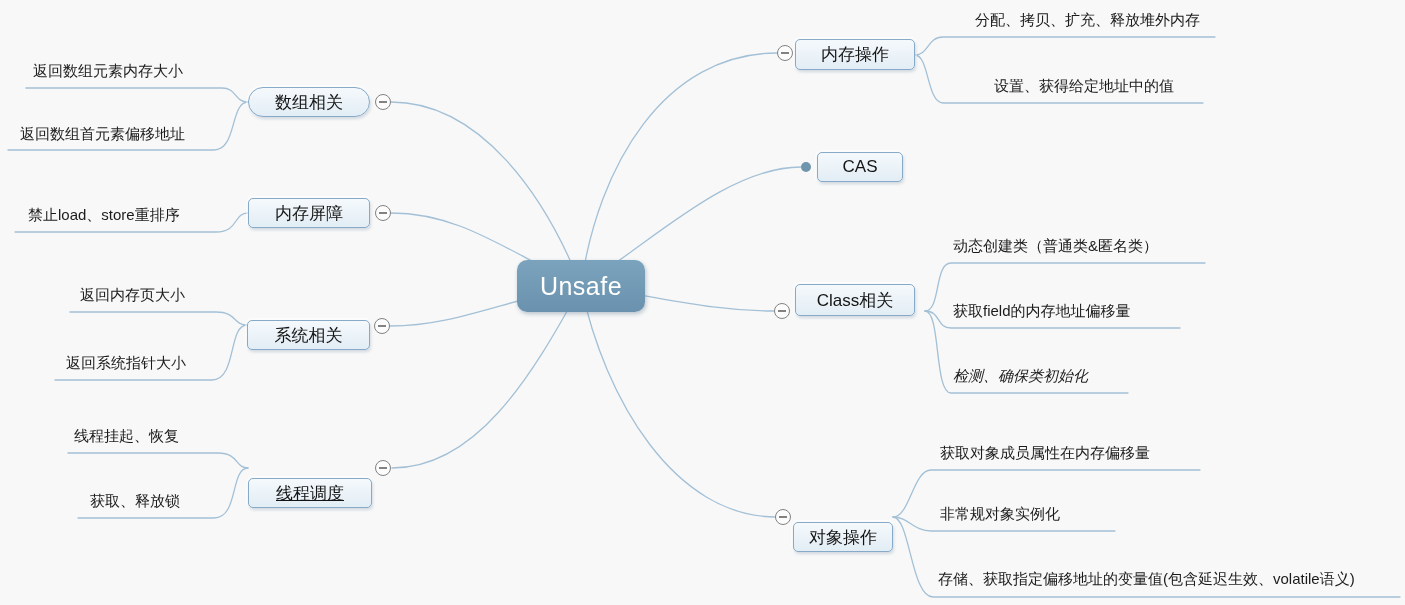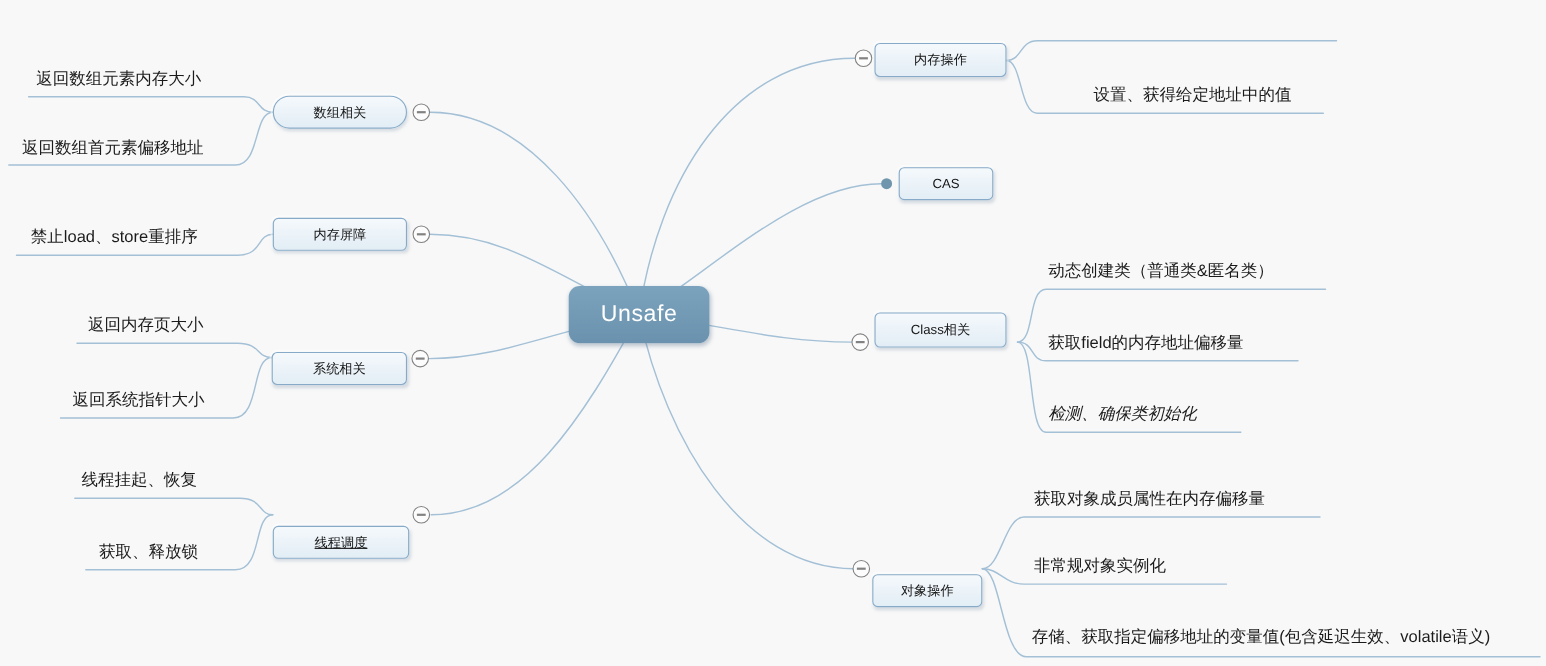--- a/index.html
+++ b/index.html
@@ -9,31 +9,31 @@
     font-family:"Liberation Sans","DejaVu Sans",sans-serif;
     overflow:hidden;
   }
   .stage{position:relative;width:1405px;height:605px;}
   .stage > svg{position:absolute;left:0;top:0;}
   .stage path{fill:none;stroke:var(--connector,#a3c0d6);stroke-width:1.3;stroke-linecap:round;}
   .root-topic{
     position:absolute;display:flex;align-items:center;justify-content:center;
     background:linear-gradient(180deg,var(--root-fill-top,#7ba3bd),var(--root-fill-bottom,#6a92ae));
     color:var(--root-text,#ffffff);
-    font-size:21px;letter-spacing:.5px;
+    font-size:25px;letter-spacing:.5px;
     border-radius:10px;
     box-shadow:1px 2px 4px rgba(90,115,140,.4);
     white-space:nowrap;cursor:default;
   }
   .topic{
     position:absolute;display:flex;align-items:center;justify-content:center;
     background:linear-gradient(180deg,var(--branch-fill-top,#f5f9fc),var(--branch-fill-bottom,#e2edf5));
     border:1px solid var(--branch-border,#86aac8);
     border-radius:5px;box-sizing:border-box;
-    font-size:12px;color:var(--topic-text,#141414);
+    font-size:17px;color:var(--topic-text,#141414);
     box-shadow:1px 2px 3px rgba(100,125,150,.28),0 0 0 2px rgba(255,255,255,.55);
     white-space:nowrap;cursor:default;text-align:center;
   }
   .leaf{
     position:absolute;font-size:15px;color:var(--leaf-text,#1b1b1b);
     white-space:nowrap;cursor:default;
   }
   .collapse{
     position:absolute;width:16px;height:16px;box-sizing:border-box;
     border:1.4px solid var(--collapse-border,#828282);
@@ -111,20 +111,21 @@
   <div class="dot" style="left:801px;top:162px;"></div>
 
   <div class="leaf" style="left:33px;top:62px;">返回数组元素内存大小</div>
   <div class="leaf" style="left:20px;top:125px;">返回数组首元素偏移地址</div>
   <div class="leaf" style="left:28px;top:206px;">禁止load、store重排序</div>
   <div class="leaf" style="left:80px;top:286px;">返回内存页大小</div>
   <div class="leaf" style="left:66px;top:354px;">返回系统指针大小</div>
   <div class="leaf" style="left:74px;top:427px;">线程挂起、恢复</div>
   <div class="leaf" style="left:90px;top:492px;">获取、释放锁</div>
 
+  <div class="leaf" style="left:975px;top:11px;">分配、拷贝、扩充、释放堆外内存</div>
   <div class="leaf" style="left:975px;top:77px;margin-left:19px;">设置、获得给定地址中的值</div>
   <div class="leaf" style="left:953px;top:237px;">动态创建类（普通类&amp;匿名类）</div>
   <div class="leaf" style="left:953px;top:302px;">获取field的内存地址偏移量</div>
   <div class="leaf" style="left:953px;top:367px;font-style:italic;">检测、确保类初始化</div>
   <div class="leaf" style="left:940px;top:444px;">获取对象成员属性在内存偏移量</div>
   <div class="leaf" style="left:940px;top:505px;">非常规对象实例化</div>
   <div class="leaf" style="left:938px;top:570px;">存储、获取指定偏移地址的变量值(包含延迟生效、volatile语义)</div>
 
 </div>
 

